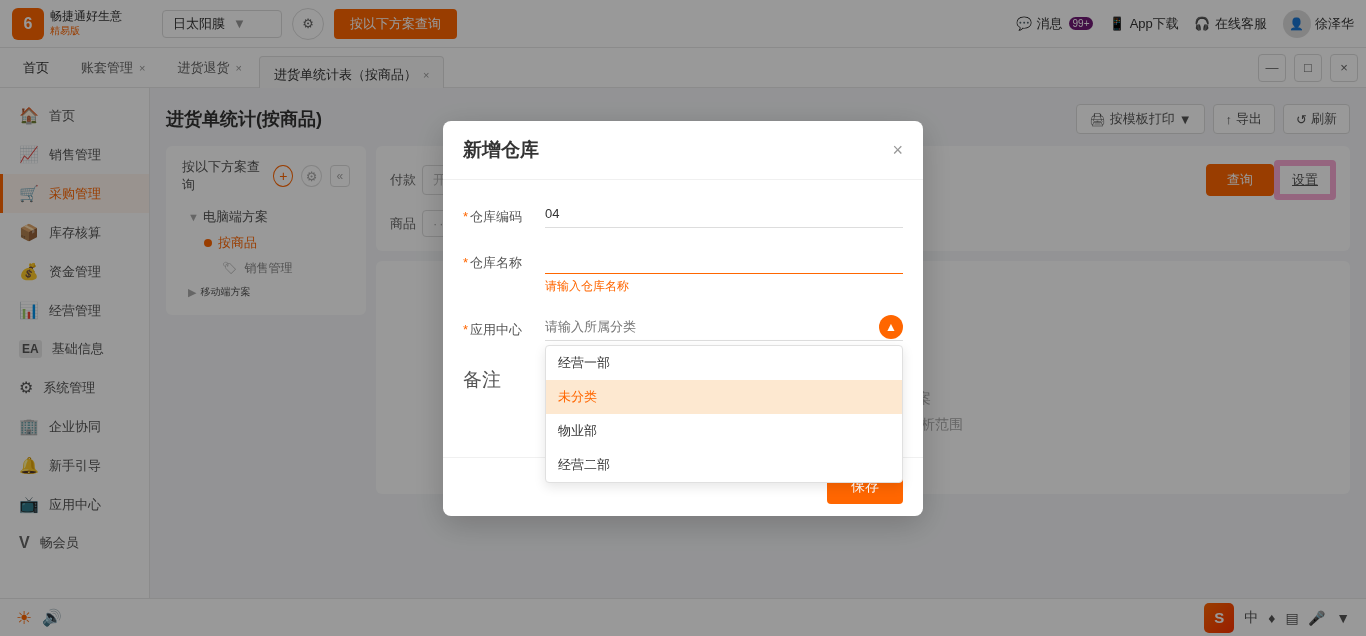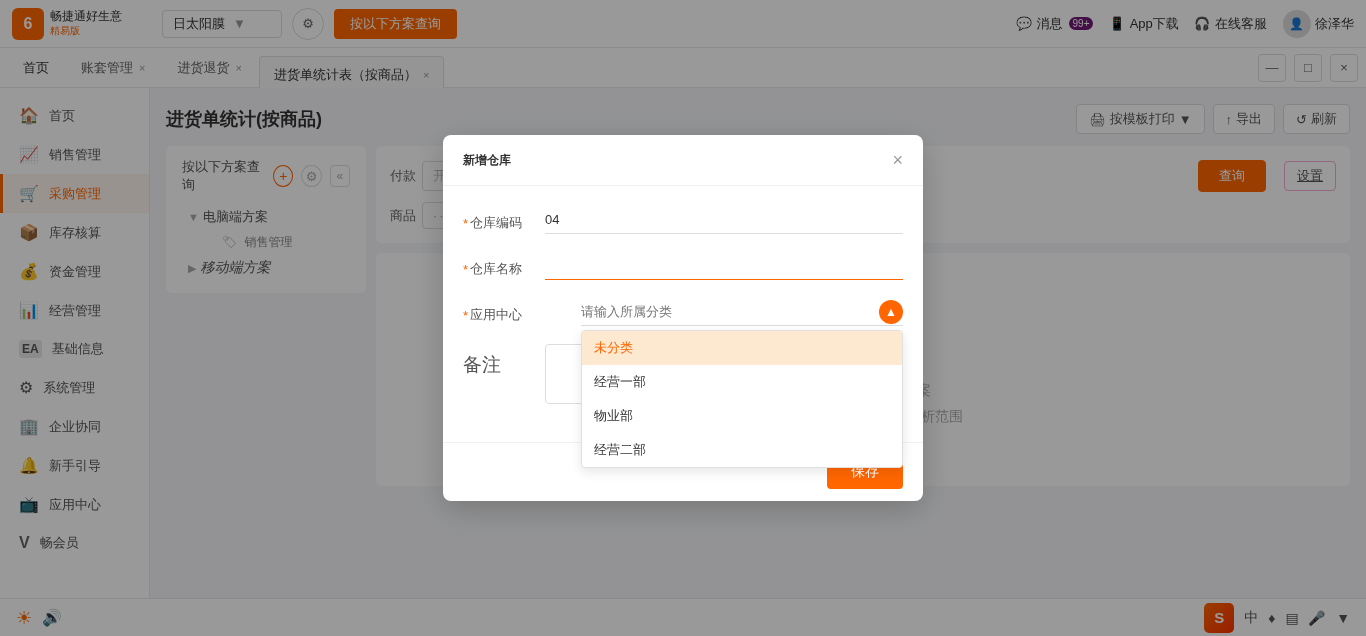--- a/index.html
+++ b/index.html
@@ -141,21 +141,21 @@
     .dialog {
       background: #fff; border-radius: 8px;
       width: 480px;
       box-shadow: 0 8px 32px rgba(0,0,0,0.2);
       position: relative; z-index: 101;
     }
     .dialog-header {
       display: flex; align-items: center; justify-content: space-between;
       padding: 16px 20px; border-bottom: 1px solid #f0f0f0;
     }
-    .dialog-title { font-size: 12px; font-weight: 600; color: #333; }
+    .dialog-title { font-size: 19px; font-weight: 600; color: #333; }
     .dialog-close {
       cursor: pointer; color: #999; font-size: 18px; line-height: 1;
     }
     .dialog-body { padding: 20px; }
     .form-row {
       display: flex; align-items: flex-start; margin-bottom: 18px; gap: 12px;
     }
     .form-label {
       min-width: 70px; color: #555; font-size: 13px; padding-top: 8px;
       display: flex; align-items: center; gap: 2px;
@@ -165,21 +165,21 @@
     .form-input {
       width: 100%; border: none; border-bottom: 1px solid #ddd;
       padding: 6px 0; font-size: 13px; color: #333; outline: none;
       background: transparent;
     }
     .form-input.error { border-bottom-color: #f60; }
     .form-input::placeholder { color: #bbb; }
     .error-msg { color: #f60; font-size: 12px; margin-top: 4px; }
 
     
-    .dropdown-container { position: relative; margin-left: 36px; }
+    .dropdown-container { position: relative; }
     .dropdown-input {
       width: 100%; border: none; border-bottom: 1px solid #ddd;
       padding: 6px 24px 6px 0; font-size: 13px; color: #333; outline: none;
       background: transparent; cursor: pointer;
     }
     .dropdown-arrow {
       position: absolute; right: 0; top: 50%; transform: translateY(-50%);
       width: 24px; height: 24px; background: #f60; border-radius: 50%;
       display: flex; align-items: center; justify-content: center; cursor: pointer;
       color: #fff; font-size: 12px;
@@ -265,21 +265,21 @@
     }
     .page-title-text { font-size: 18px; font-weight: 600; color: #333; }
     .page-actions { display: flex; gap: 8px; align-items: center; }
 
     .action-btn {
       display: flex; align-items: center; gap: 4px;
       border: 1px solid #ddd; background: #fff; border-radius: 4px;
       padding: 5px 12px; cursor: pointer; color: #555; font-size: 13px;
     }
     .action-btn.query-btn { background: #f60; color: #fff; border-color: #f60; padding: 6px 20px; }
-    .action-btn.set-btn { border: 1px solid #f9a8d4; text-decoration: underline; }
+    .action-btn.set-btn { border: 6px solid #f9a8d4; text-decoration: underline; }
 
     .form-section {
       background: #fff; border-radius: 6px; padding: 14px;
     }
     .inline-label { color: #666; font-size: 13px; }
   </style>
 </head>
 <body>
 
 <div class="topbar">
@@ -423,31 +423,35 @@
             <div class="add-btn">+</div>
             <div class="settings-btn">⚙</div>
             <div class="collapse-btn">«</div>
           </div>
 
           <div class="tree-item">
             <span class="tree-arrow">▼</span>
             <span style="font-size:13px;color:#555;">电脑端方案</span>
           </div>
           <div style="padding-left:16px;">
+            <div class="scheme-item active">
+              <div class="dot" style="background:#f60;"></div>
+              <span style="color:#f60;font-size:13px;font-weight:500;">按商品</span>
+            </div>
             <div style="padding-left:16px;">
               <div class="filter-sub-item">
                 <span style="color:#aaa;">🏷</span>
                 <span style="margin-left:4px;">销售管理</span>
               </div>
             </div>
           </div>
 
           <div class="tree-item">
             <span class="tree-arrow">▶</span>
-            <span style="font-size:14px;color:#555;font-style:italic;">移动端方案</span>
+            <span style="font-size:10px;color:#555;">移动端方案</span>
           </div>
         </div>
       </div>
 
       <div class="right-panel">
         <div class="form-section" style="margin-bottom:10px;">
           <div style="display:flex;gap:16px;align-items:center;flex-wrap:wrap;">
             <div style="display:flex;align-items:center;gap:6px;">
               <span class="inline-label">付款</span>
               <div style="display:flex;gap:4px;align-items:center;">
@@ -456,21 +460,21 @@
                 <div style="border:1px solid #ddd;border-radius:4px;padding:5px 10px;background:#fff;cursor:pointer;min-width:100px;color:#bbb;font-size:13px;">结束日期</div>
               </div>
             </div>
             <div style="display:flex;align-items:center;gap:6px;">
               <span class="inline-label">单据状态</span>
               <div style="border:1px solid #ddd;border-radius:4px;padding:5px 28px 5px 10px;background:#fff;cursor:pointer;min-width:180px;color:#333;font-size:13px;position:relative;display:inline-flex;align-items:center;">
                 <span style="flex:1;"></span>
                 <span style="position:absolute;right:8px;color:#aaa;">▼</span>
               </div>
             </div>
-            <div style="display:flex;align-items:center;gap:18px;margin-left:auto;">
+            <div style="display:flex;align-items:center;gap:0;margin-left:auto;">
               <button class="action-btn query-btn">查询</button>
               <button class="action-btn set-btn">设置</button>
             </div>
           </div>
           <div style="display:flex;gap:16px;align-items:center;margin-top:10px;">
             <div style="display:flex;align-items:center;gap:6px;">
               <span class="inline-label">商品</span>
               <div style="border:1px solid #ddd;border-radius:4px;padding:5px 10px;background:#fff;cursor:pointer;min-width:120px;color:#aaa;font-size:13px;display:flex;align-items:center;justify-content:space-between;">
                 <span style="color:#aaa;letter-spacing:2px;">···</span>
               </div>
@@ -513,34 +517,35 @@
         </div>
       </div>
 
       <div class="form-row">
         <div class="form-label">
           <span class="required">*</span>
           <span>仓库名称</span>
         </div>
         <div class="form-field">
           <input class="form-input error" type="text" placeholder="" style="border-bottom-color: rgb(255, 102, 0);">
+          <div class="error-msg">请输入仓库名称</div>
         </div>
       </div>
 
       <div class="form-row">
         <div class="form-label">
           <span class="required">*</span>
           <span>应用中心</span>
         </div>
         <div class="form-field dropdown-container">
           <input class="dropdown-input" type="text" placeholder="请输入所属分类" style="">
           <div class="dropdown-arrow">▲</div>
           <div class="dropdown-list">
+            <div class="dropdown-option">经营一部</div>
             <div class="dropdown-option selected">未分类</div>
-            <div class="dropdown-option">经营一部</div>
             <div class="dropdown-option">物业部</div>
             <div class="dropdown-option">经营二部</div>
           </div>
         </div>
       </div>
 
       <div class="form-row remarks-row">
         <div class="form-label remarks-label">备注</div>
         <textarea class="remarks-input" style=""></textarea>
       </div>

